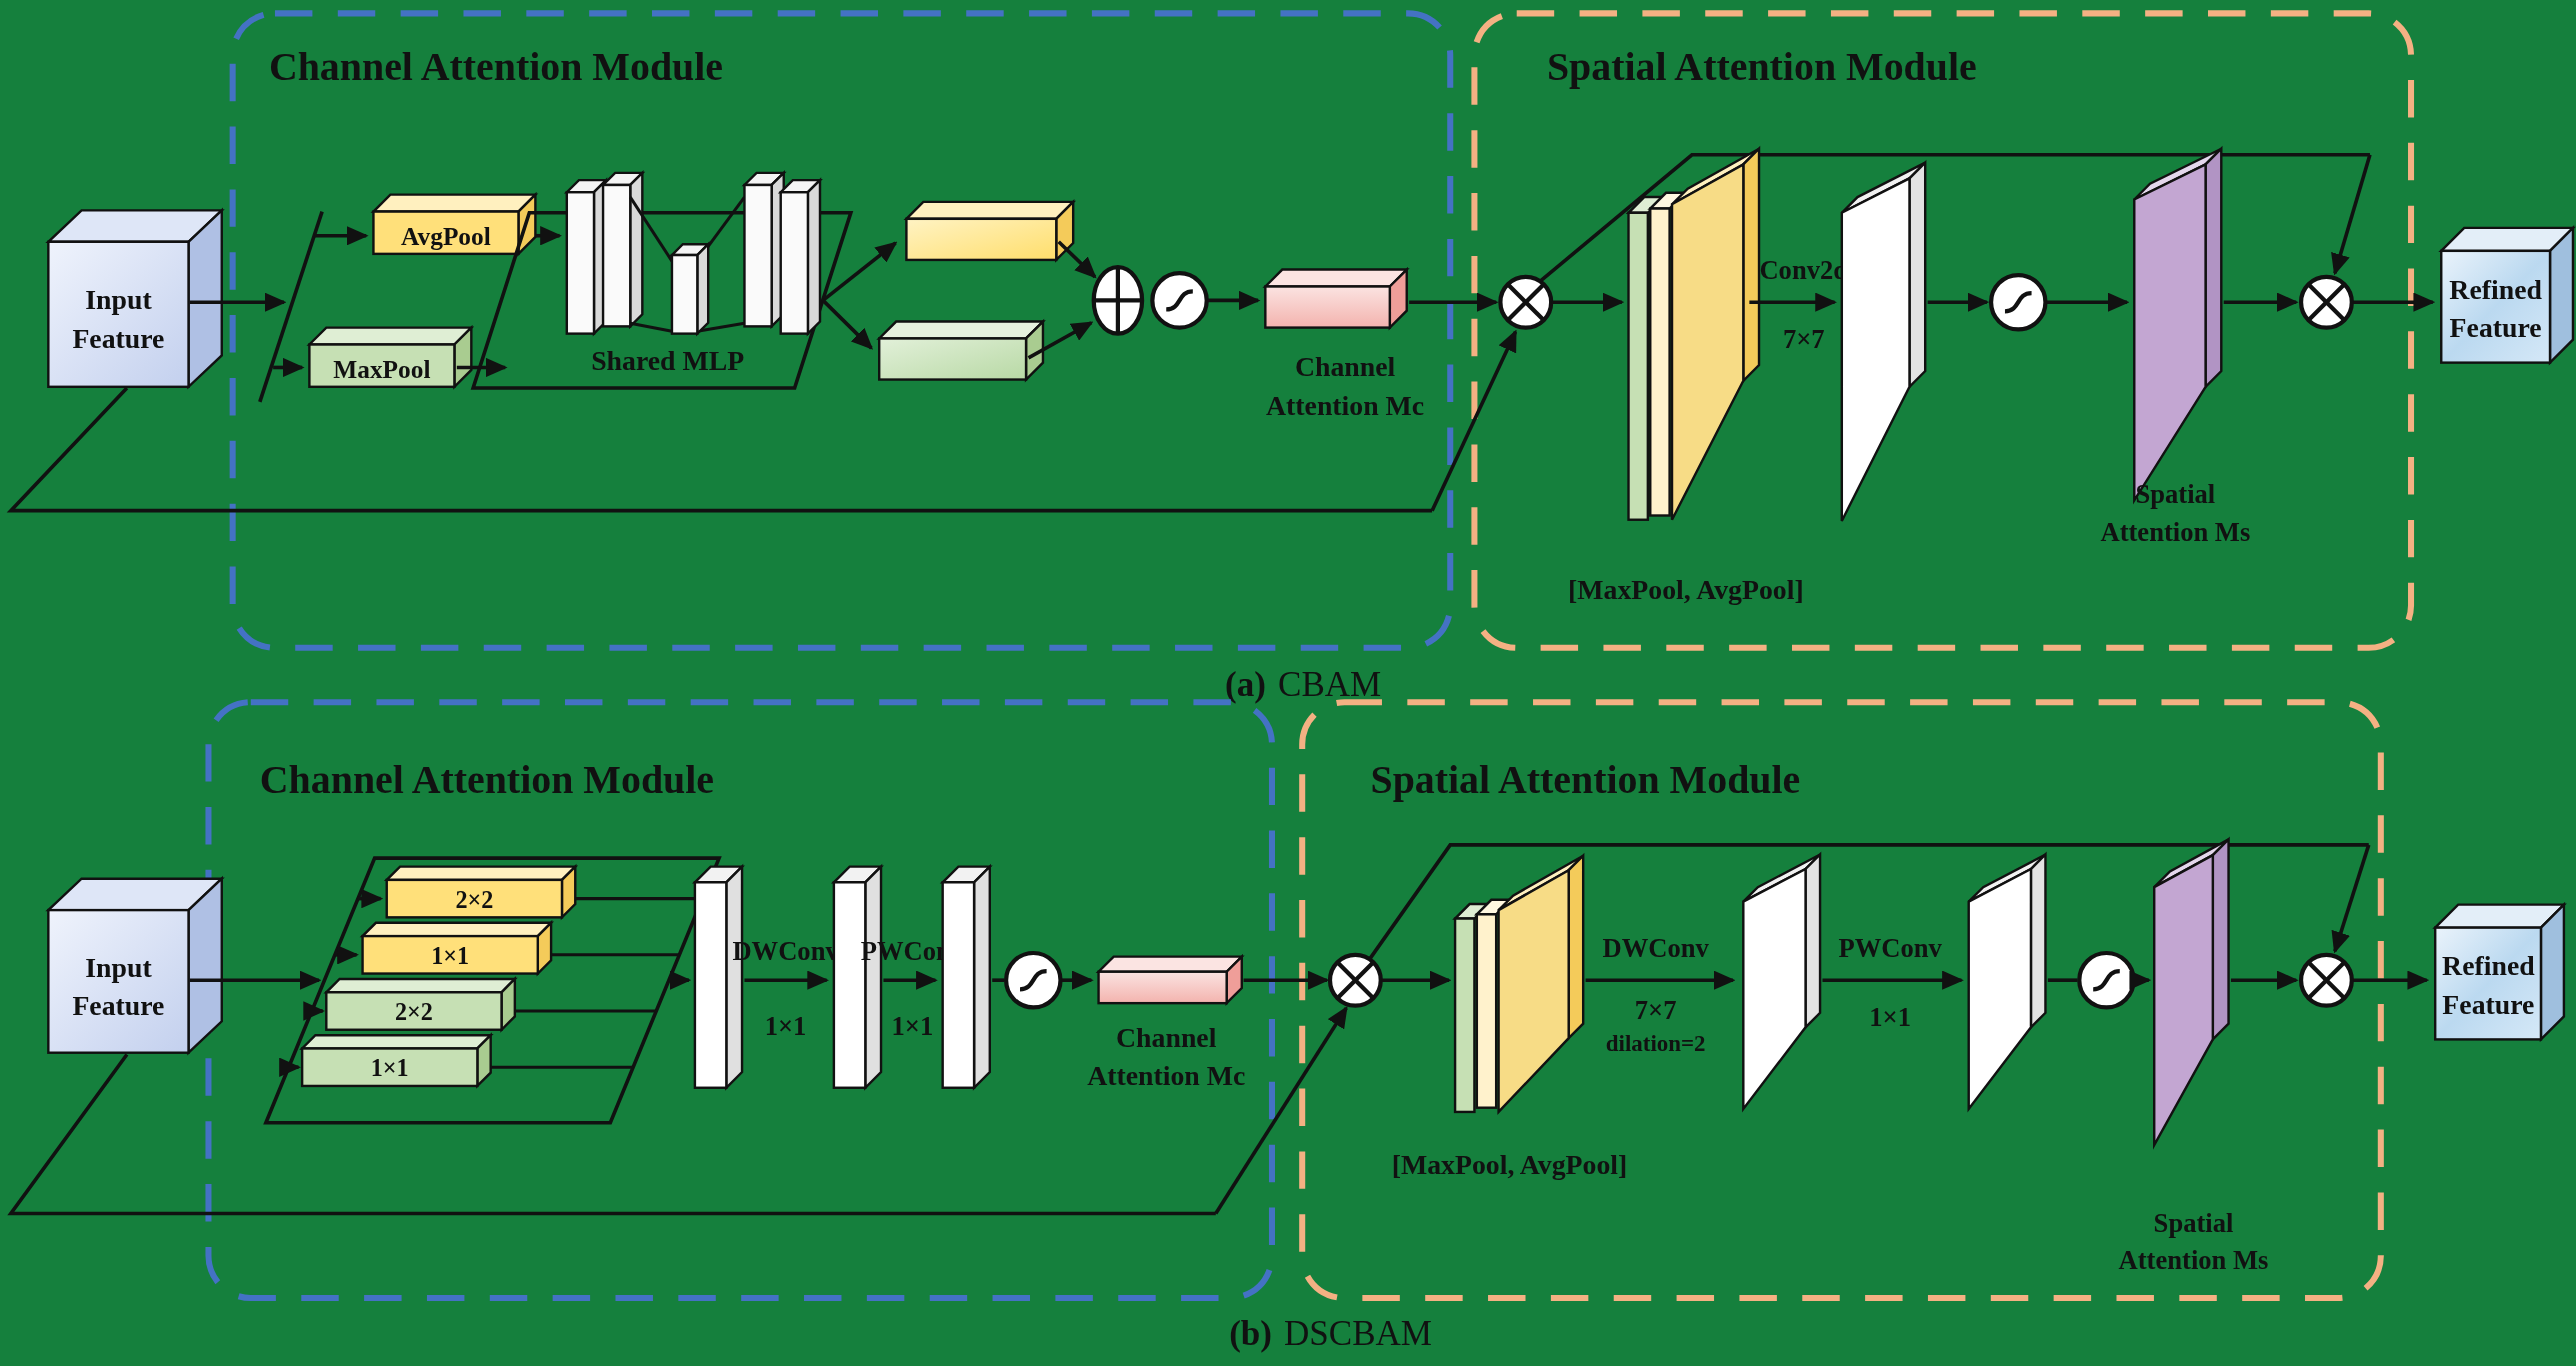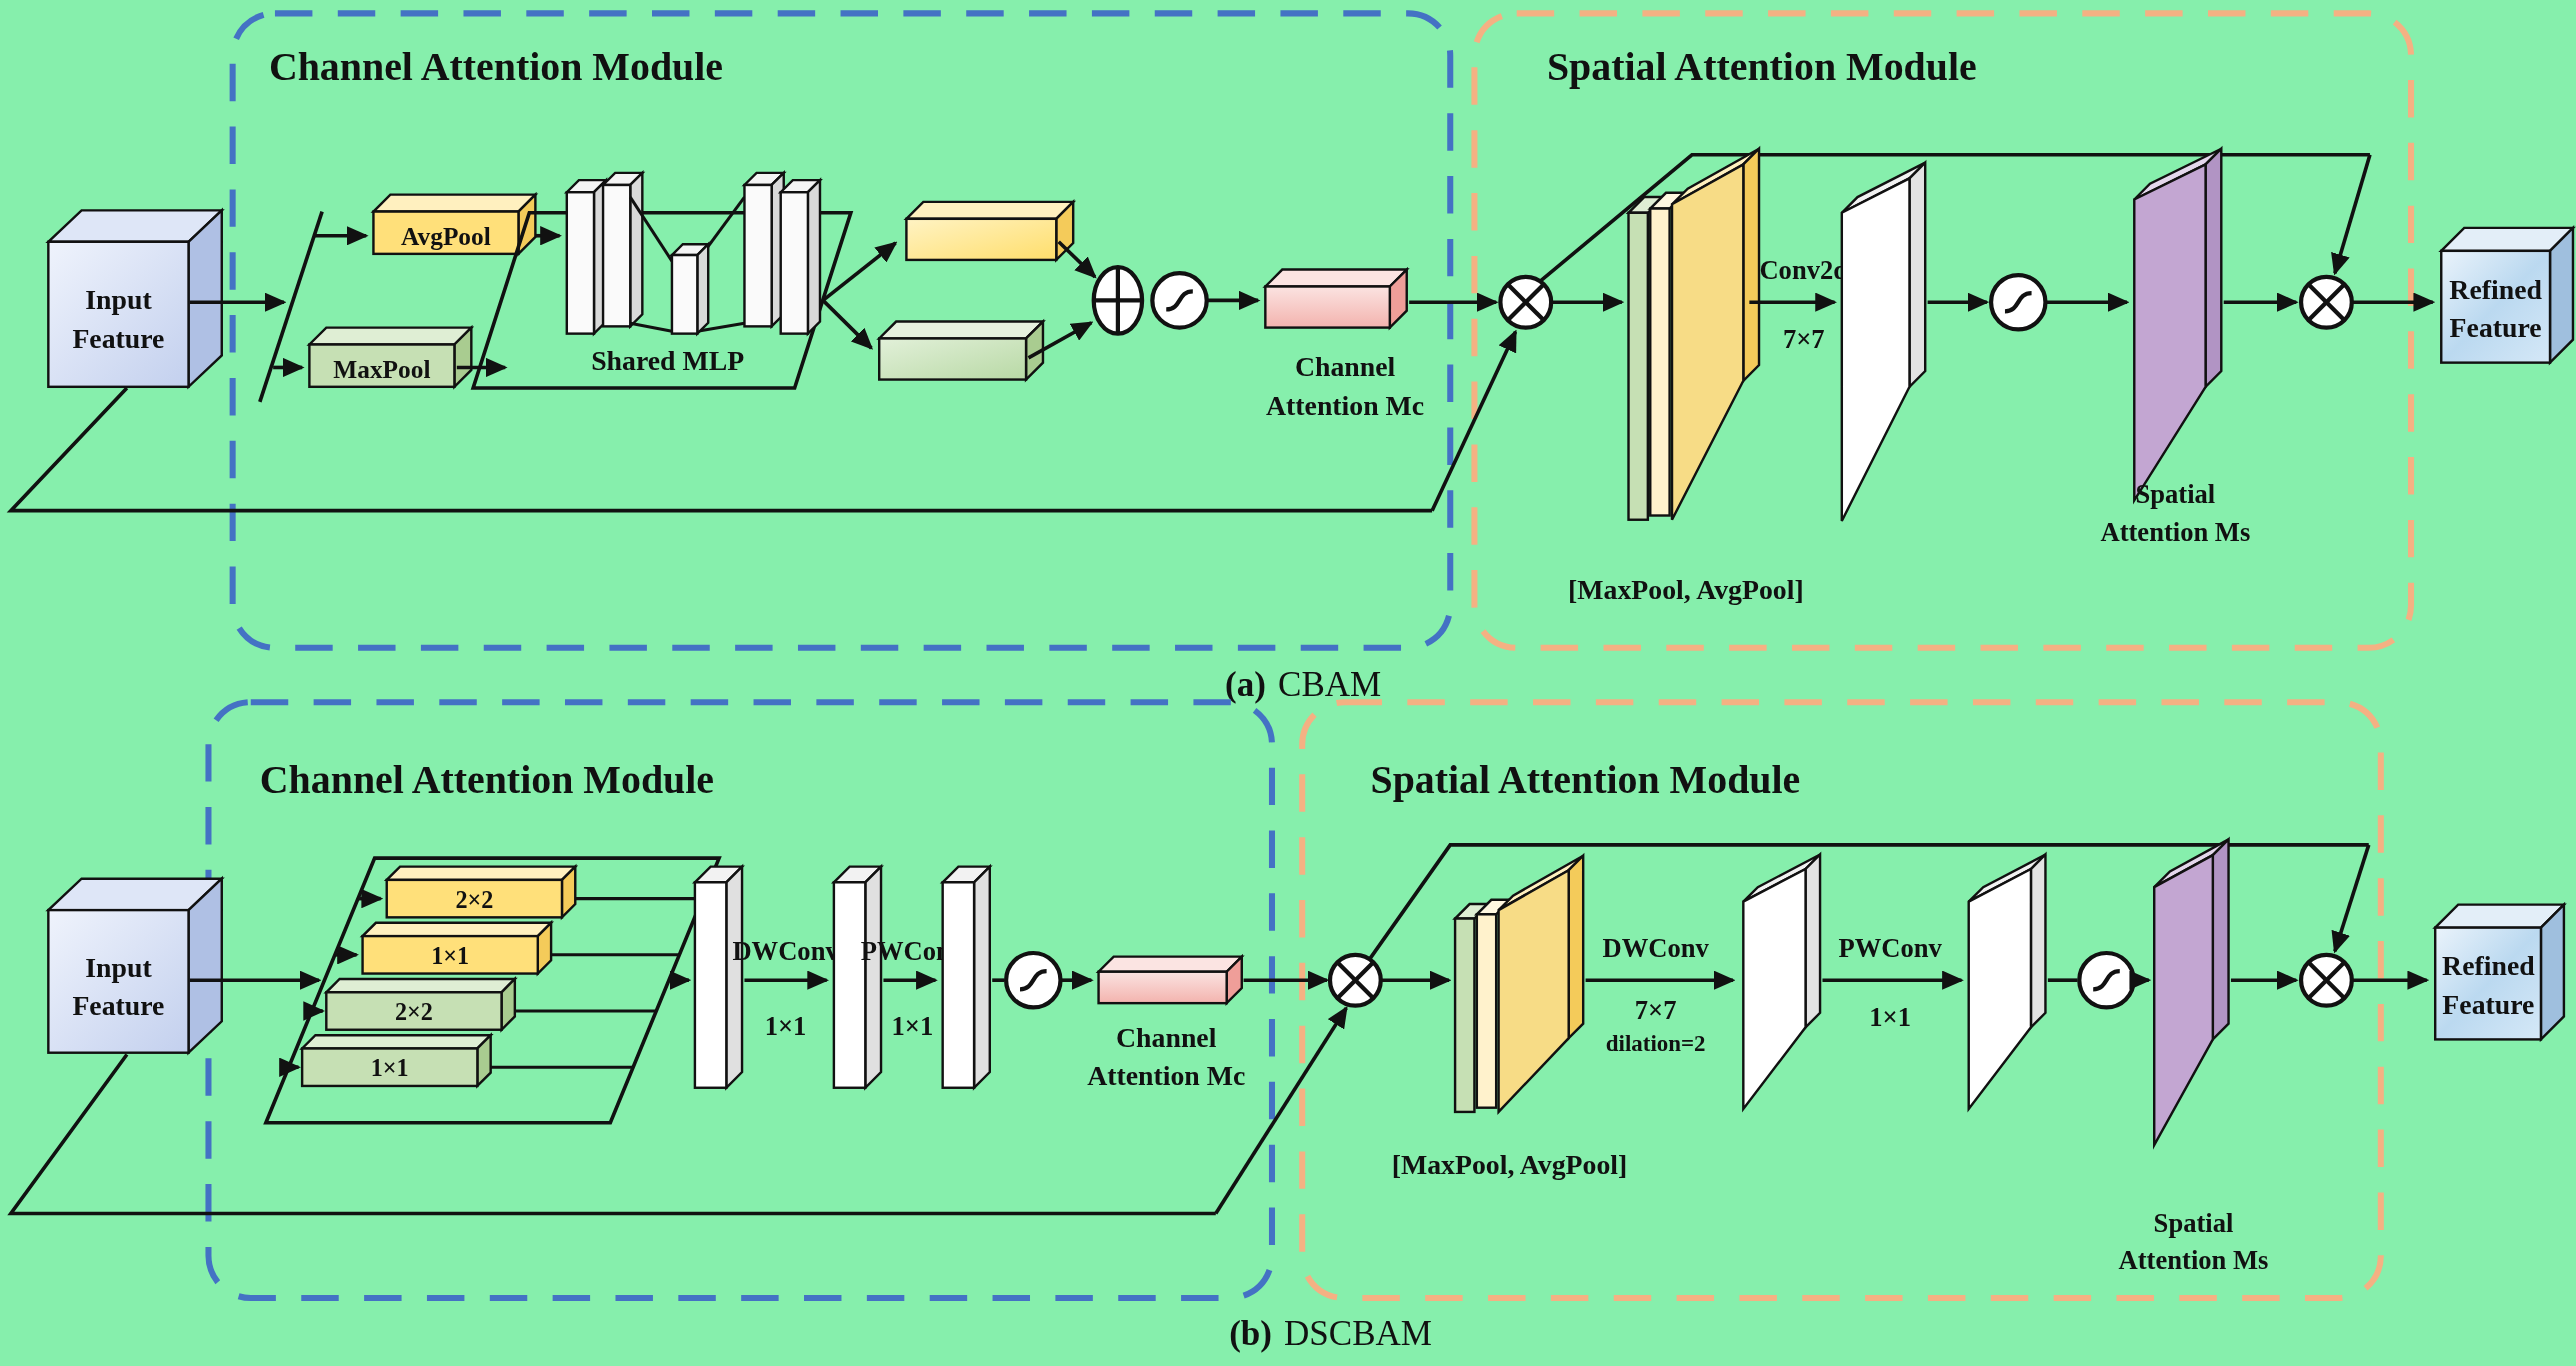--- a/index.html
+++ b/index.html
@@ -1,16 +1,16 @@
 <!DOCTYPE html>
 <html style="font-size:9.7px"><head>
 <meta charset="utf-8">
 <style>
   html,body{margin:0;padding:0;background:#fff;}
-  .stage{position:relative;width:2576px;height:1367px;background:#86efac;overflow:hidden;}
+  .stage{position:relative;width:2576px;height:1367px;background:#15803d;overflow:hidden;}
   svg{display:block;}
   .t{font-family:"Liberation Serif",serif;font-weight:bold;fill:#111111;}
   .title{font-size:66px;}
   .lbl46{font-size:46px;}
   .lbl44{font-size:44px;}
   .lbl42{font-size:42px;}
   .lbl40{font-size:40px;}
   .lbl38{font-size:38px;}
   .cap{font-size:58px;font-weight:normal;}
   .capb{font-size:58px;font-weight:bold;}

